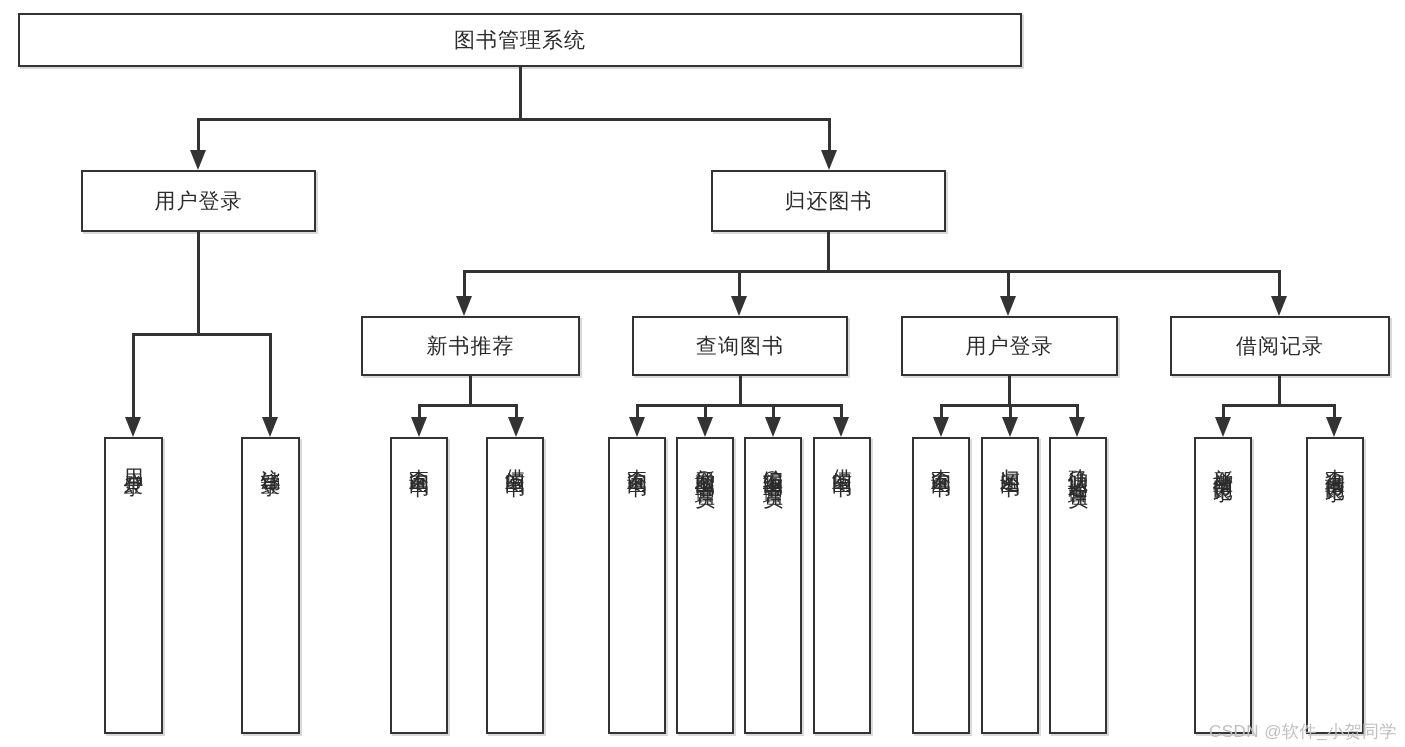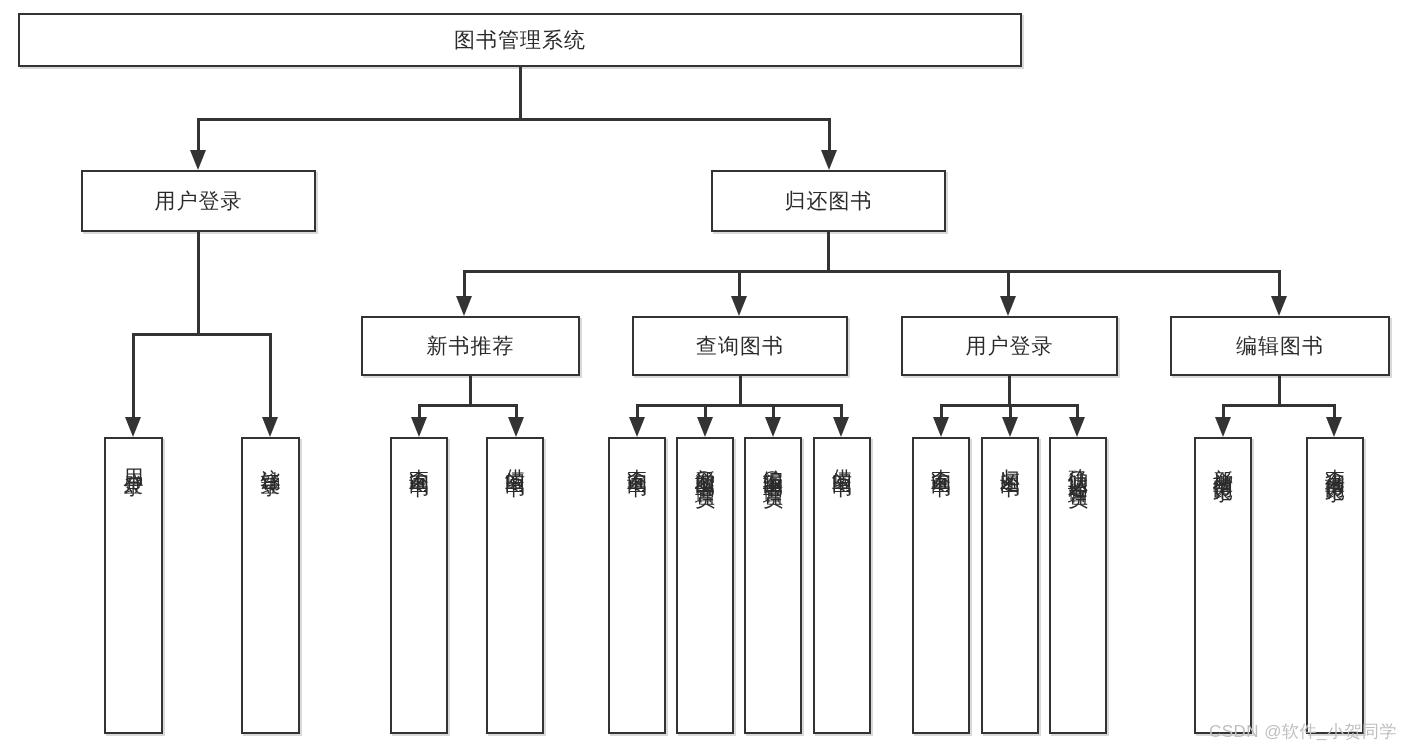--- a/index.html
+++ b/index.html
@@ -102,21 +102,21 @@
   <div class="node" style="left:361px;top:316px;width:219px;height:60px;">
     <span class="lbl">新书推荐</span>
   </div>
   <div class="node" style="left:632px;top:316px;width:216px;height:60px;">
     <span class="lbl">查询图书</span>
   </div>
   <div class="node" style="left:901px;top:316px;width:217px;height:60px;">
     <span class="lbl">用户登录</span>
   </div>
   <div class="node" style="left:1170px;top:316px;width:220px;height:60px;">
-    <span class="lbl">编辑图书</span>
+    <span class="lbl">借阅记录</span>
   </div>
 
   <div class="edge v" style="left:197px;top:232px;height:102px;"></div>
   <div class="edge h" style="left:132px;top:333px;width:140px;"></div>
   <div class="edge v" style="left:132px;top:333px;height:85px;"></div>
   <div class="edge v" style="left:269px;top:333px;height:85px;"></div>
   <div class="arrow" style="left:125px;top:417px;"></div>
   <div class="arrow" style="left:262px;top:417px;"></div>
 
   <div class="node vert" style="left:104px;top:437px;width:59px;height:297px;">

